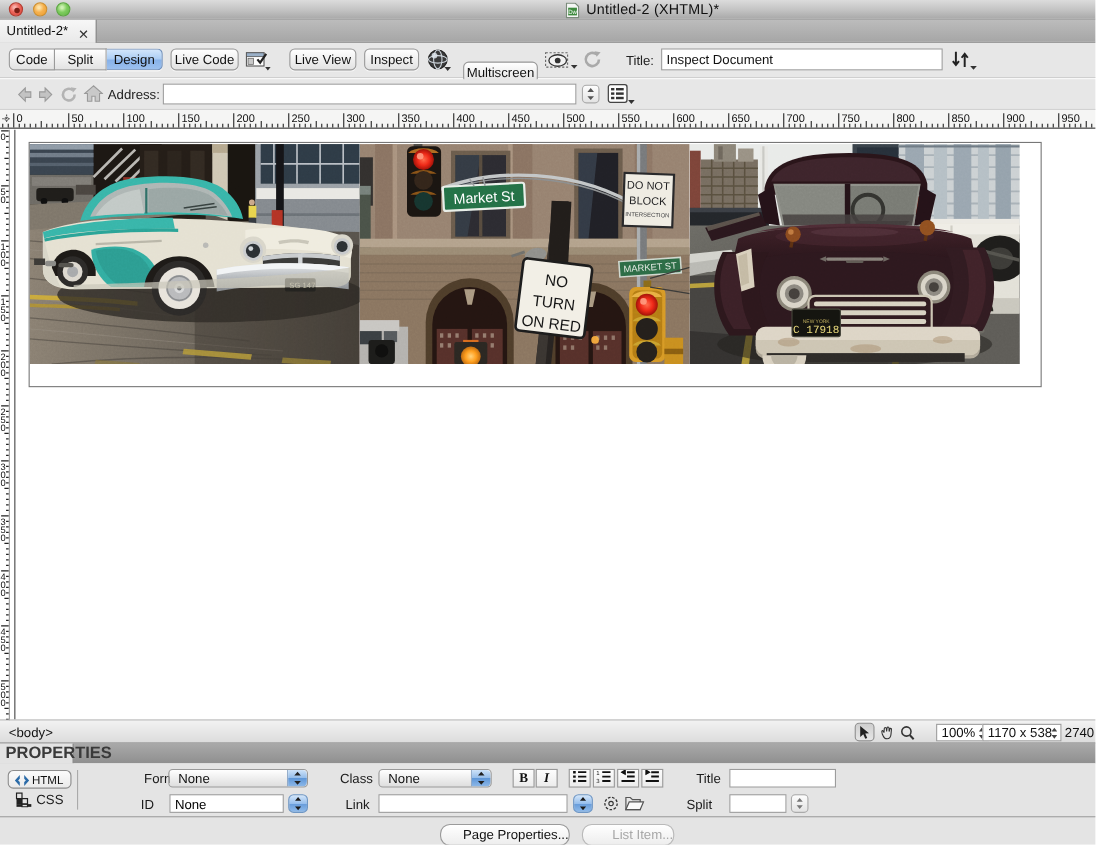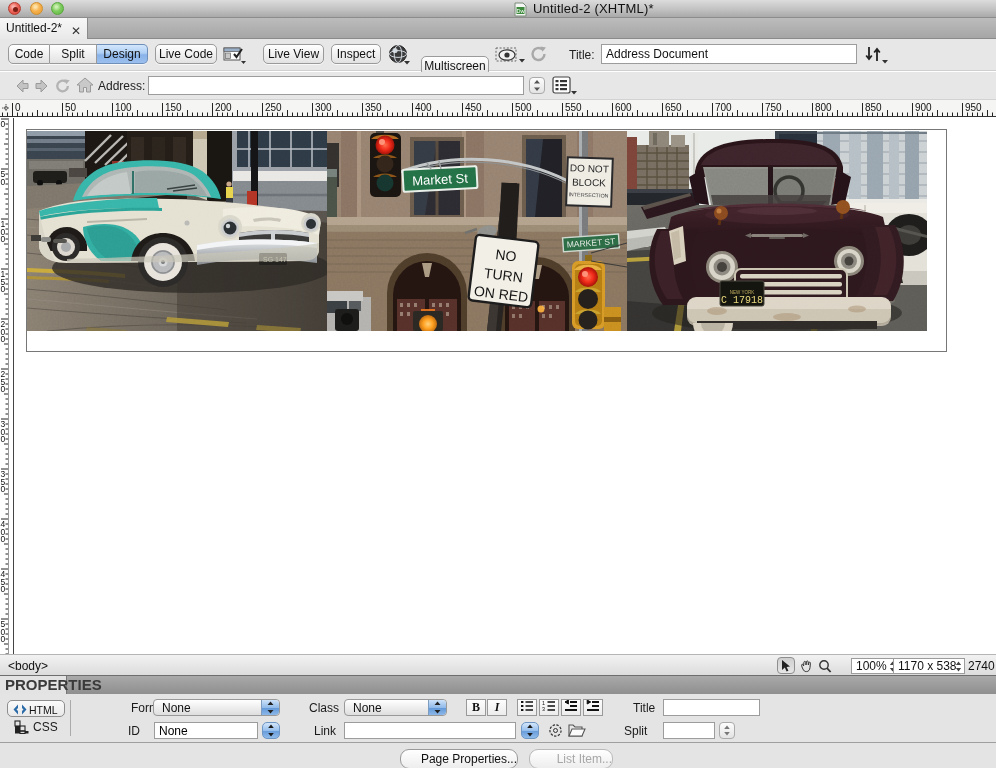--- a/index.html
+++ b/index.html
@@ -117,21 +117,21 @@
     <rect x="1" y="4" width="20" height="13" fill="none" stroke="#666" stroke-dasharray="2 1.6"></rect>
     <ellipse cx="12" cy="11" rx="8" ry="5.2" fill="#f2f2f2" stroke="#333" stroke-width="1.2"></ellipse>
     <circle cx="12" cy="11" r="2.6" fill="#333"></circle>
     <path d="M24 15 l6 0 l-3 3.5 z" fill="#333"></path>
   </svg>
   <svg class="abs" style="left:530px; top:6px;" width="18" height="18" viewBox="0 0 18 18">
     <path d="M14.5 9 a6 6 0 1 1 -2.2-4.6" fill="none" stroke="#a9a9a9" stroke-width="2.4"></path>
     <path d="M10.5 1.5 l5.5 1 l-3.6 4.2 z" fill="#a9a9a9"></path>
   </svg>
   <div class="plabel" style="left:569px; top:9px; color:#222;">Title:</div>
-  <div class="pfield" style="left:601px; top:5px; width:256px; height:20px; font-size:12px; color:#111; line-height:18px; padding-left:4px;">Address Document</div>
+  <div class="pfield" style="left:601px; top:5px; width:256px; height:20px; font-size:12px; color:#111; line-height:18px; padding-left:4px;">Inspect Document</div>
   <svg class="abs" style="left:864px; top:5px;" width="26" height="22" viewBox="0 0 26 22">
     <path d="M5 3 v12 M2.2 11.5 L5 15 l2.8-3.5" fill="none" stroke="#222" stroke-width="1.8"></path>
     <path d="M13 17 v-12 M10.2 8.5 L13 5 l2.8 3.5" fill="none" stroke="#222" stroke-width="1.8"></path>
     <path d="M18 16 l6 0 l-3 3.5 z" fill="#333"></path>
   </svg>
 </div>
 <div class="abs" id="addrbar">
   <svg class="abs" style="left:13px; top:6px;" width="38" height="16" viewBox="0 0 38 16">
     <path d="M10 2 L4 8 L10 14 V10.5 H15 V5.5 H10 Z" fill="#c3c3c3" stroke="#9a9a9a"></path>
     <path d="M28 2 L34 8 L28 14 V10.5 H23 V5.5 H28 Z" fill="#c3c3c3" stroke="#9a9a9a"></path>

